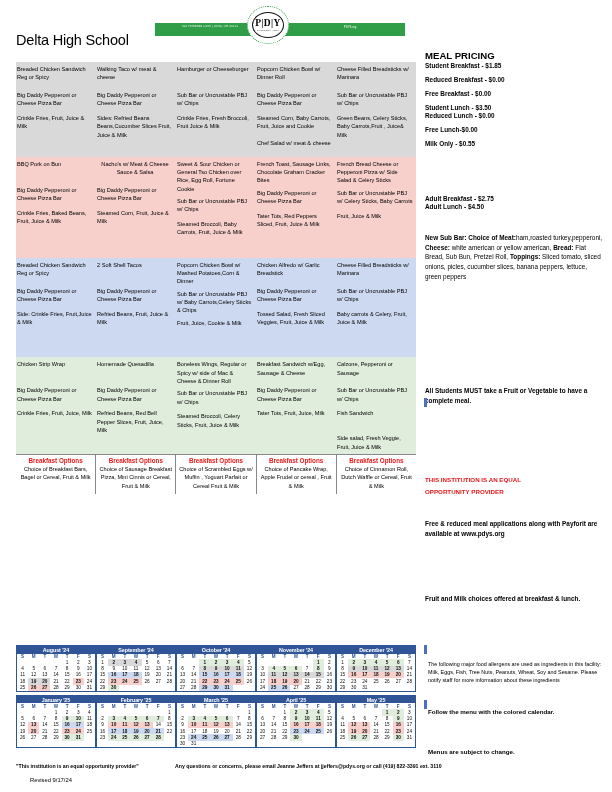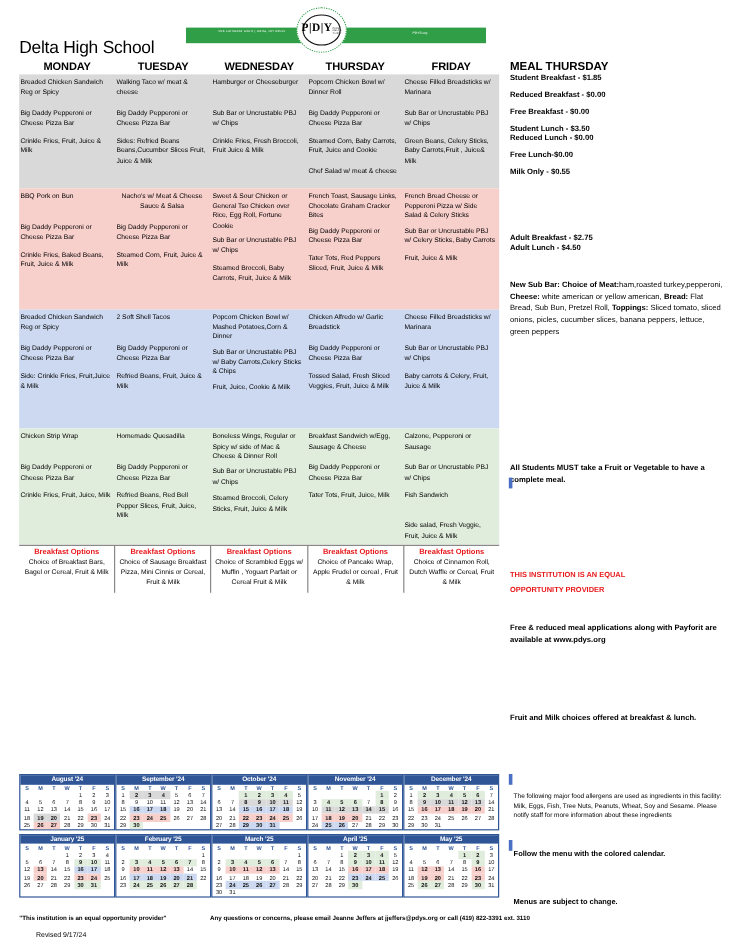--- a/index.html
+++ b/index.html
@@ -33,21 +33,21 @@
   .hdr-seal {
     position: absolute; left: 92px; top: 2px; width: 42px; height: 38px;
     border-radius: 50%;
     background: #ffffff;
     border: 1px dotted #2f9e46;
     display: flex; align-items: center; justify-content: center;
   }
   .hdr-seal-inner {
     width: 32px; height: 26px; border-radius: 50%;
     border: 1.6px solid #111; background: #fff;
-    display: flex; flex-direction: row; align-items: center; justify-content: center;
+    display: flex; flex-direction: column; align-items: center; justify-content: center;
   }
   .hdr-seal-pdy {
     font-size: 9.5px; font-weight: bold; letter-spacing: .4px; line-height: 1;
     font-family: "Liberation Serif", serif;
   }
   .hdr-seal-sub { font-size: 2.2px; letter-spacing: .2px; margin-top: 1px; color:#333; }
 
   .school-title {
     position: absolute; left: 16px; top: 32px;
     font-size: 14.5px; font-weight: normal; letter-spacing: -0.2px;
@@ -186,28 +186,21 @@
     <div class="hdr-seal">
       <div class="hdr-seal-inner">
         <div class="hdr-seal-pdy">P|D|Y</div>
         <div class="hdr-seal-sub">PIKE DELTA YORK</div>
       </div>
     </div>
   </div>
 
   <div class="school-title">Delta High School</div>
 
-  <div class="days-row">
-    <div class="day-head">MONDAY</div>
-    <div class="day-head">TUESDAY</div>
-    <div class="day-head">WEDNESDAY</div>
-    <div class="day-head">THURSDAY</div>
-    <div class="day-head">FRIDAY</div>
-  </div>
-  <div class="pricing-head">MEAL THURSDAY</div>
+  <div class="pricing-head">MEAL PRICING</div>
 
   <div class="menu-grid">
 
     <div class="week-row wk-gray">
       <div class="cell">
         <div class="blk blk-entree">Breaded Chicken Sandwich Reg or Spicy</div>
         <div class="blk blk-alt">Big Daddy Pepperoni or Cheese Pizza Bar</div>
         <div class="blk blk-side">Crinkle Fries, Fruit, Juice &amp; Milk</div>
         <div class="blk blk-extra"></div>
       </div>

